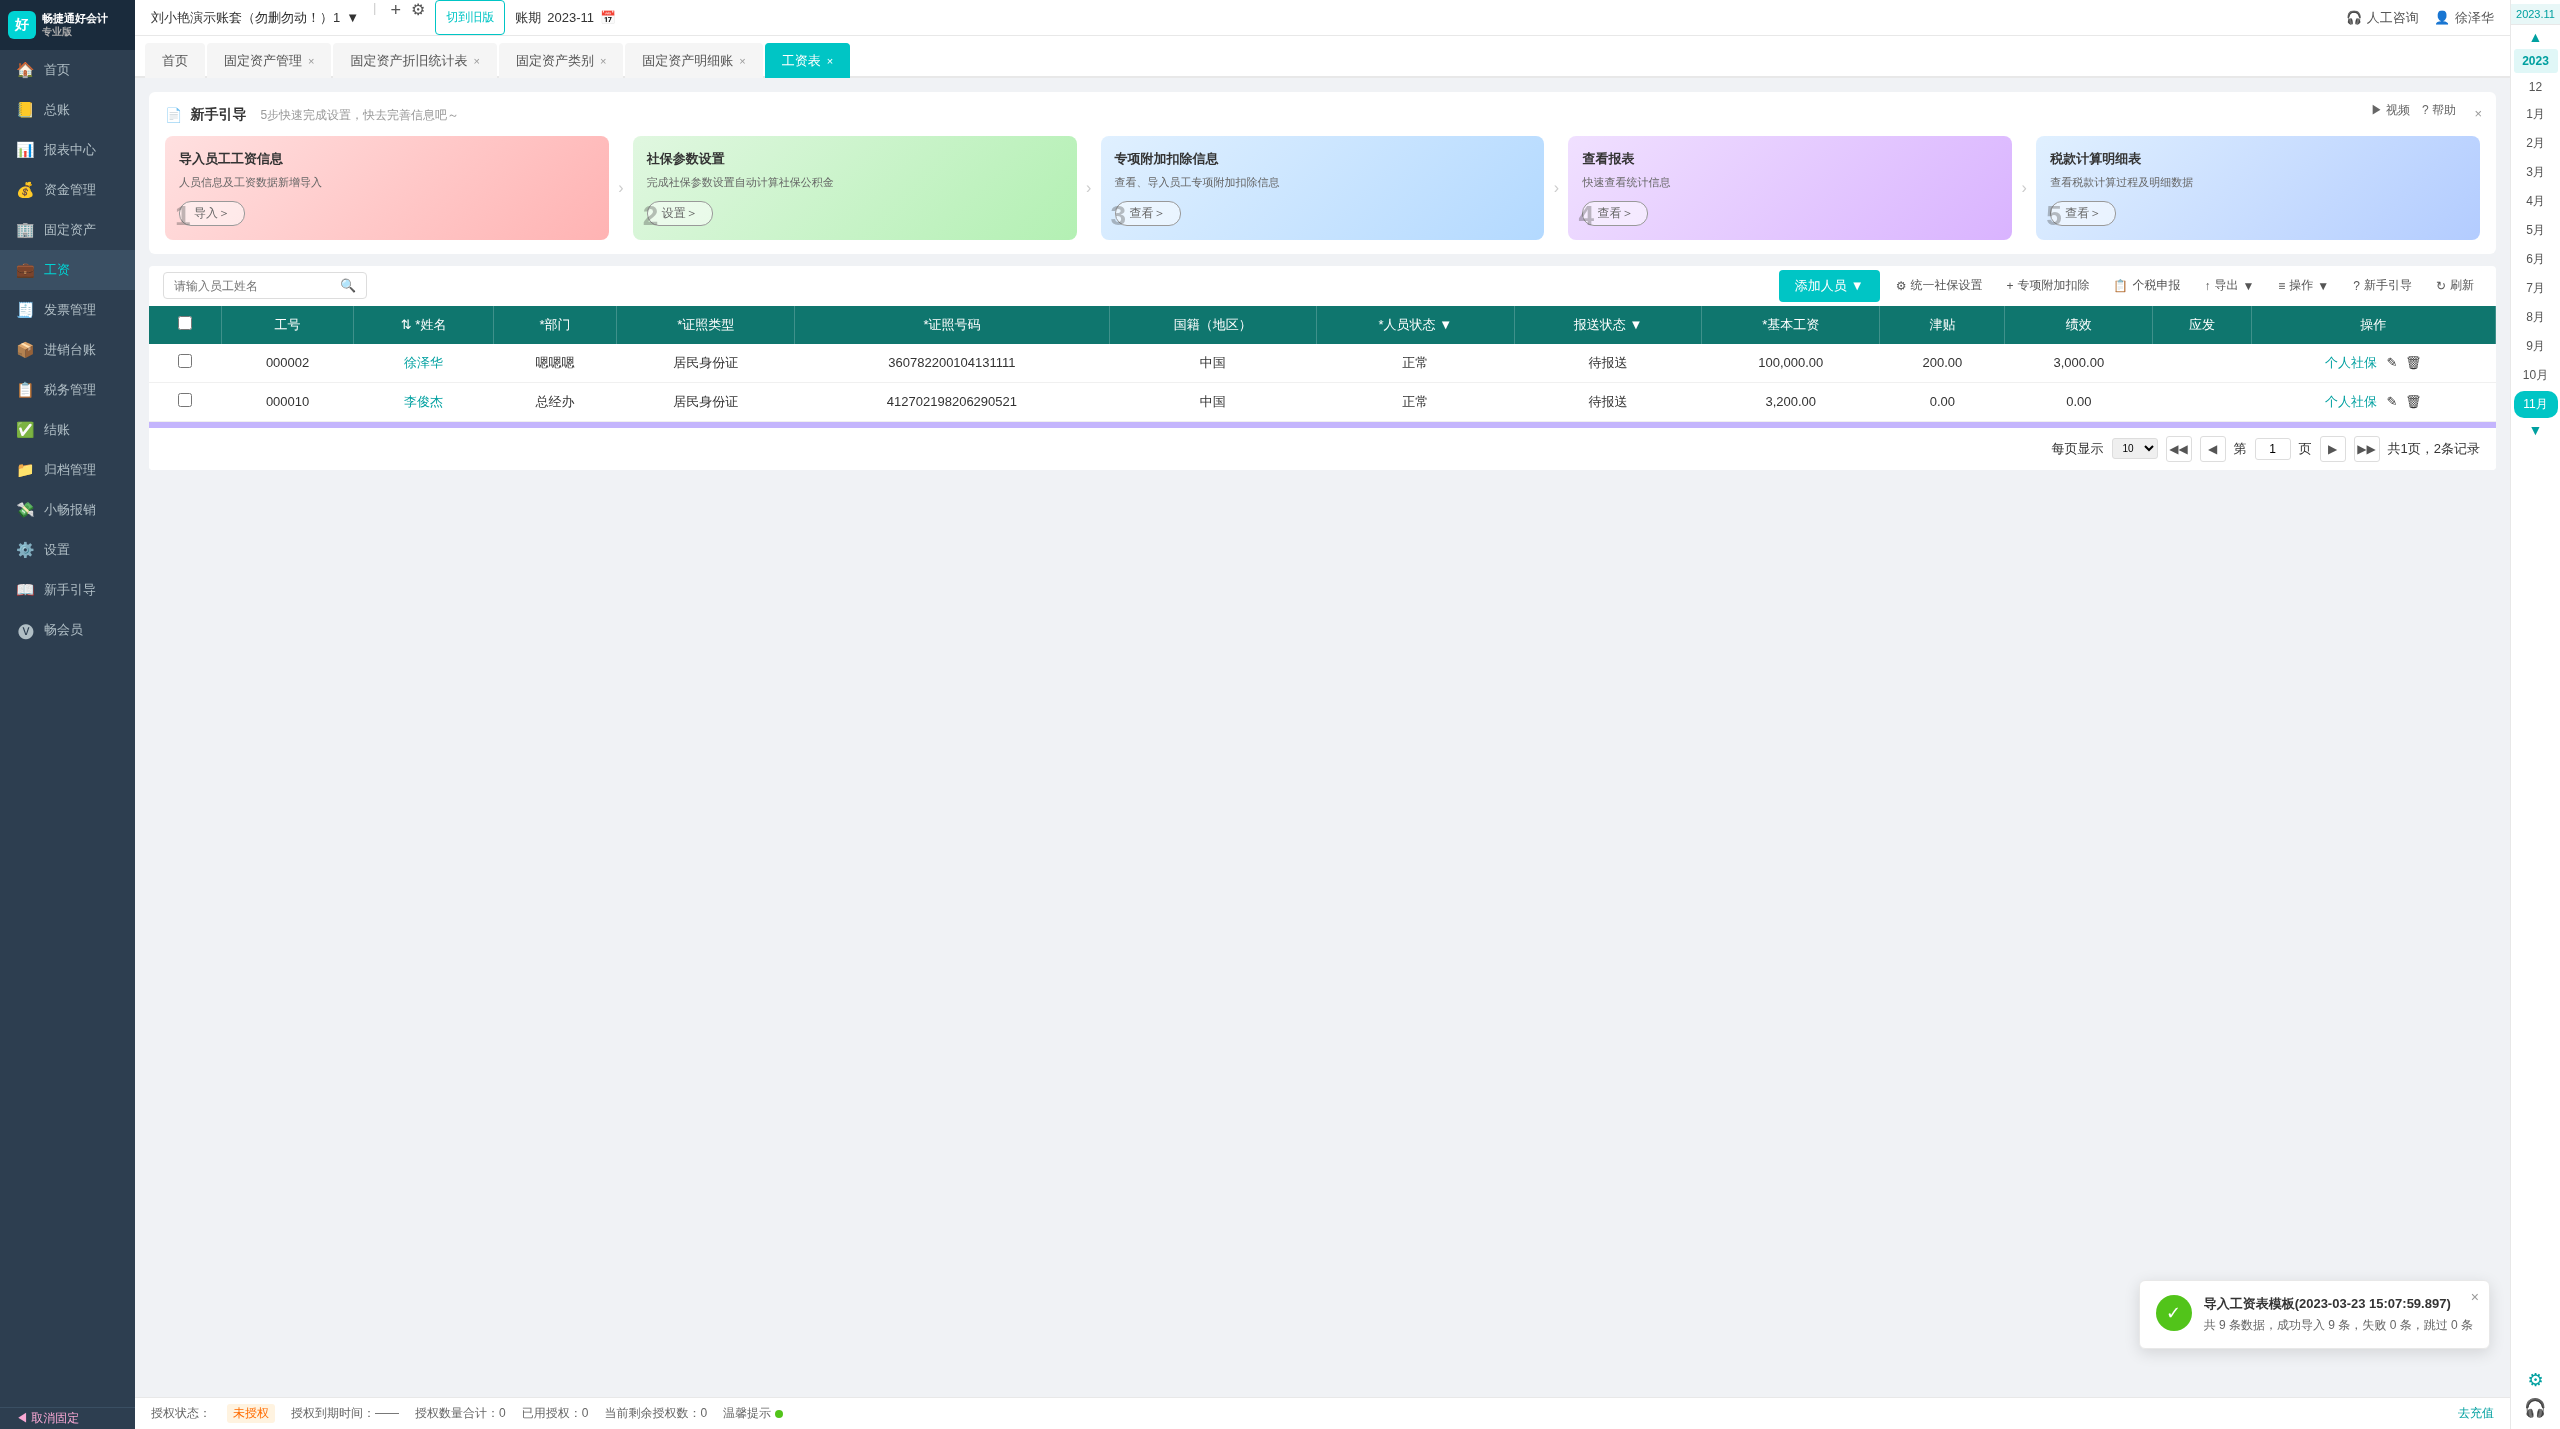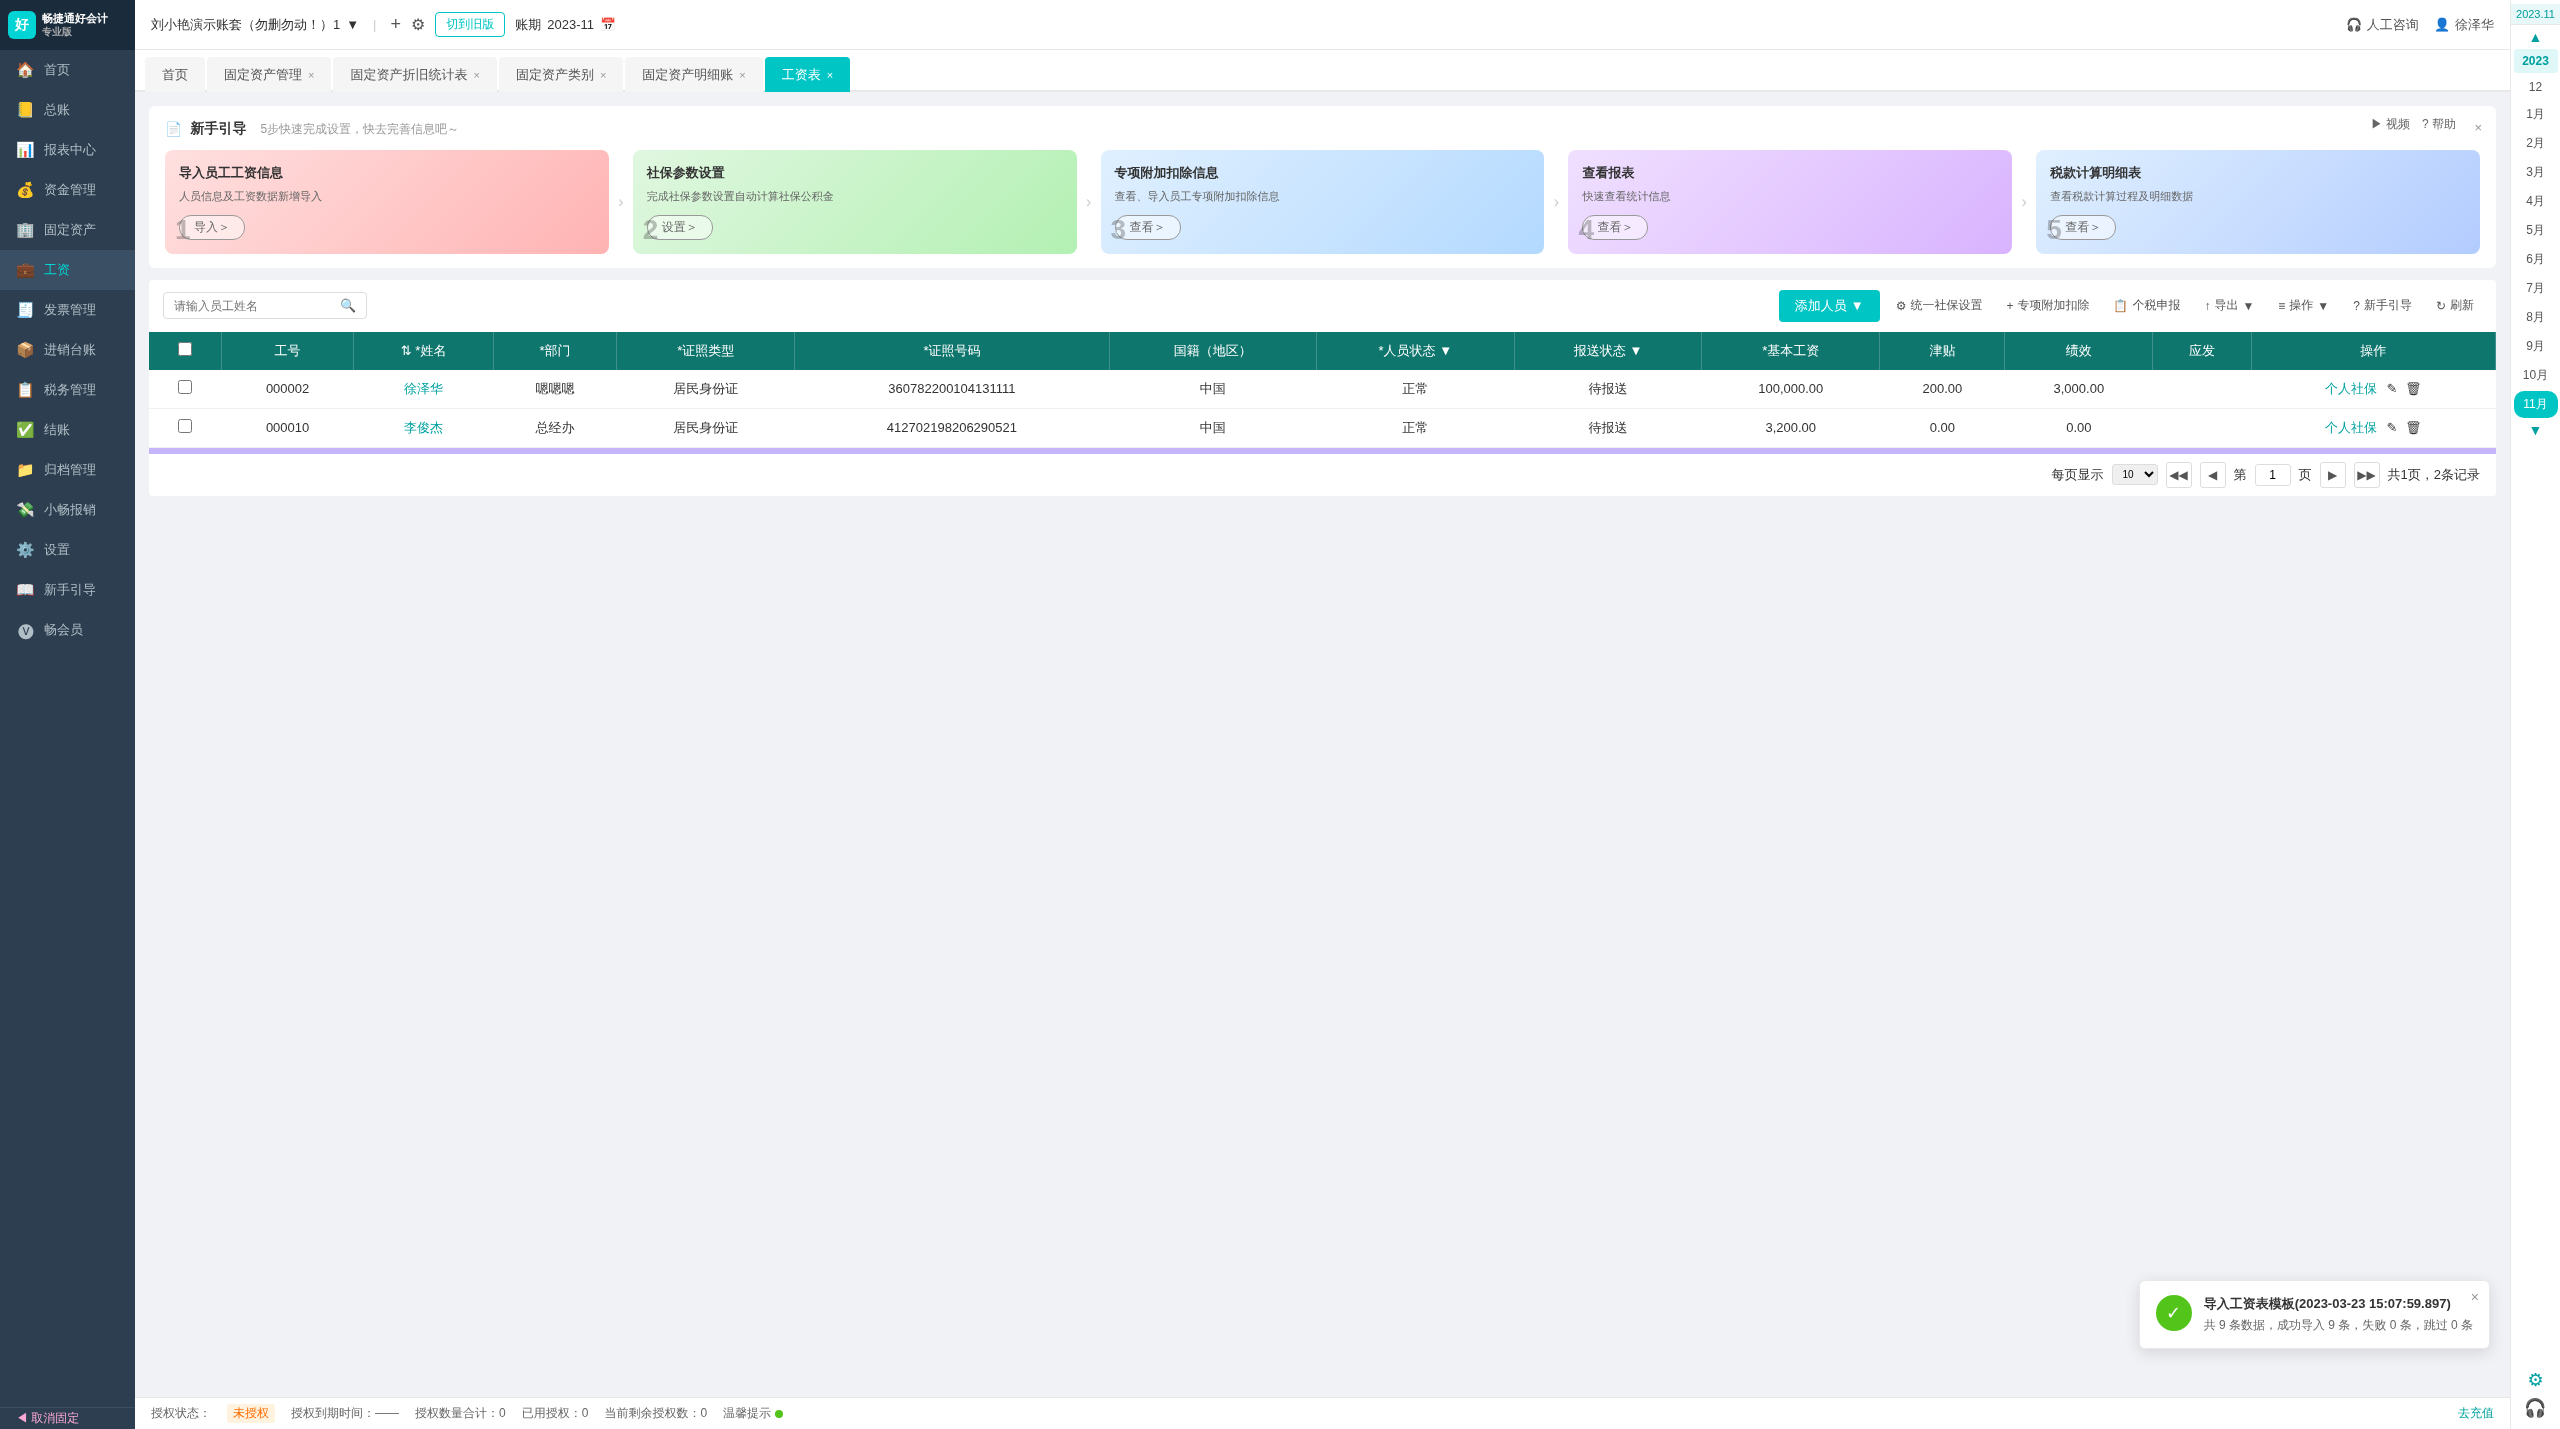--- a/index.html
+++ b/index.html
@@ -62,23 +62,22 @@
     .main-area {
       flex: 1;
       display: flex;
       flex-direction: column;
       overflow: hidden;
     }
 
     
     .topbar {
       background: #fff;
-      height: 50px;
-      display: flex;
-      align-items: center;
+      height: 36px;
+      display: flex;
       padding: 0 16px;
       border-bottom: 1px solid #e8e8e8;
       gap: 10px;
       flex-shrink: 0;
     }
     .topbar-account {
       display: flex;
       align-items: center;
       gap: 6px;
       font-size: 13px;
@@ -227,21 +226,21 @@
       font-size: 16px;
       flex-shrink: 0;
     }
 
     
     .toolbar {
       display: flex;
       align-items: center;
       gap: 8px;
       background: #fff;
-      padding: 10px 14px;
+      padding: 4px 14px;
       border-radius: 4px 4px 0 0;
     }
     .toolbar-search {
       display: flex;
       align-items: center;
       border: 1px solid #ddd;
       border-radius: 4px;
       padding: 5px 10px;
       gap: 6px;
       background: #fff;

